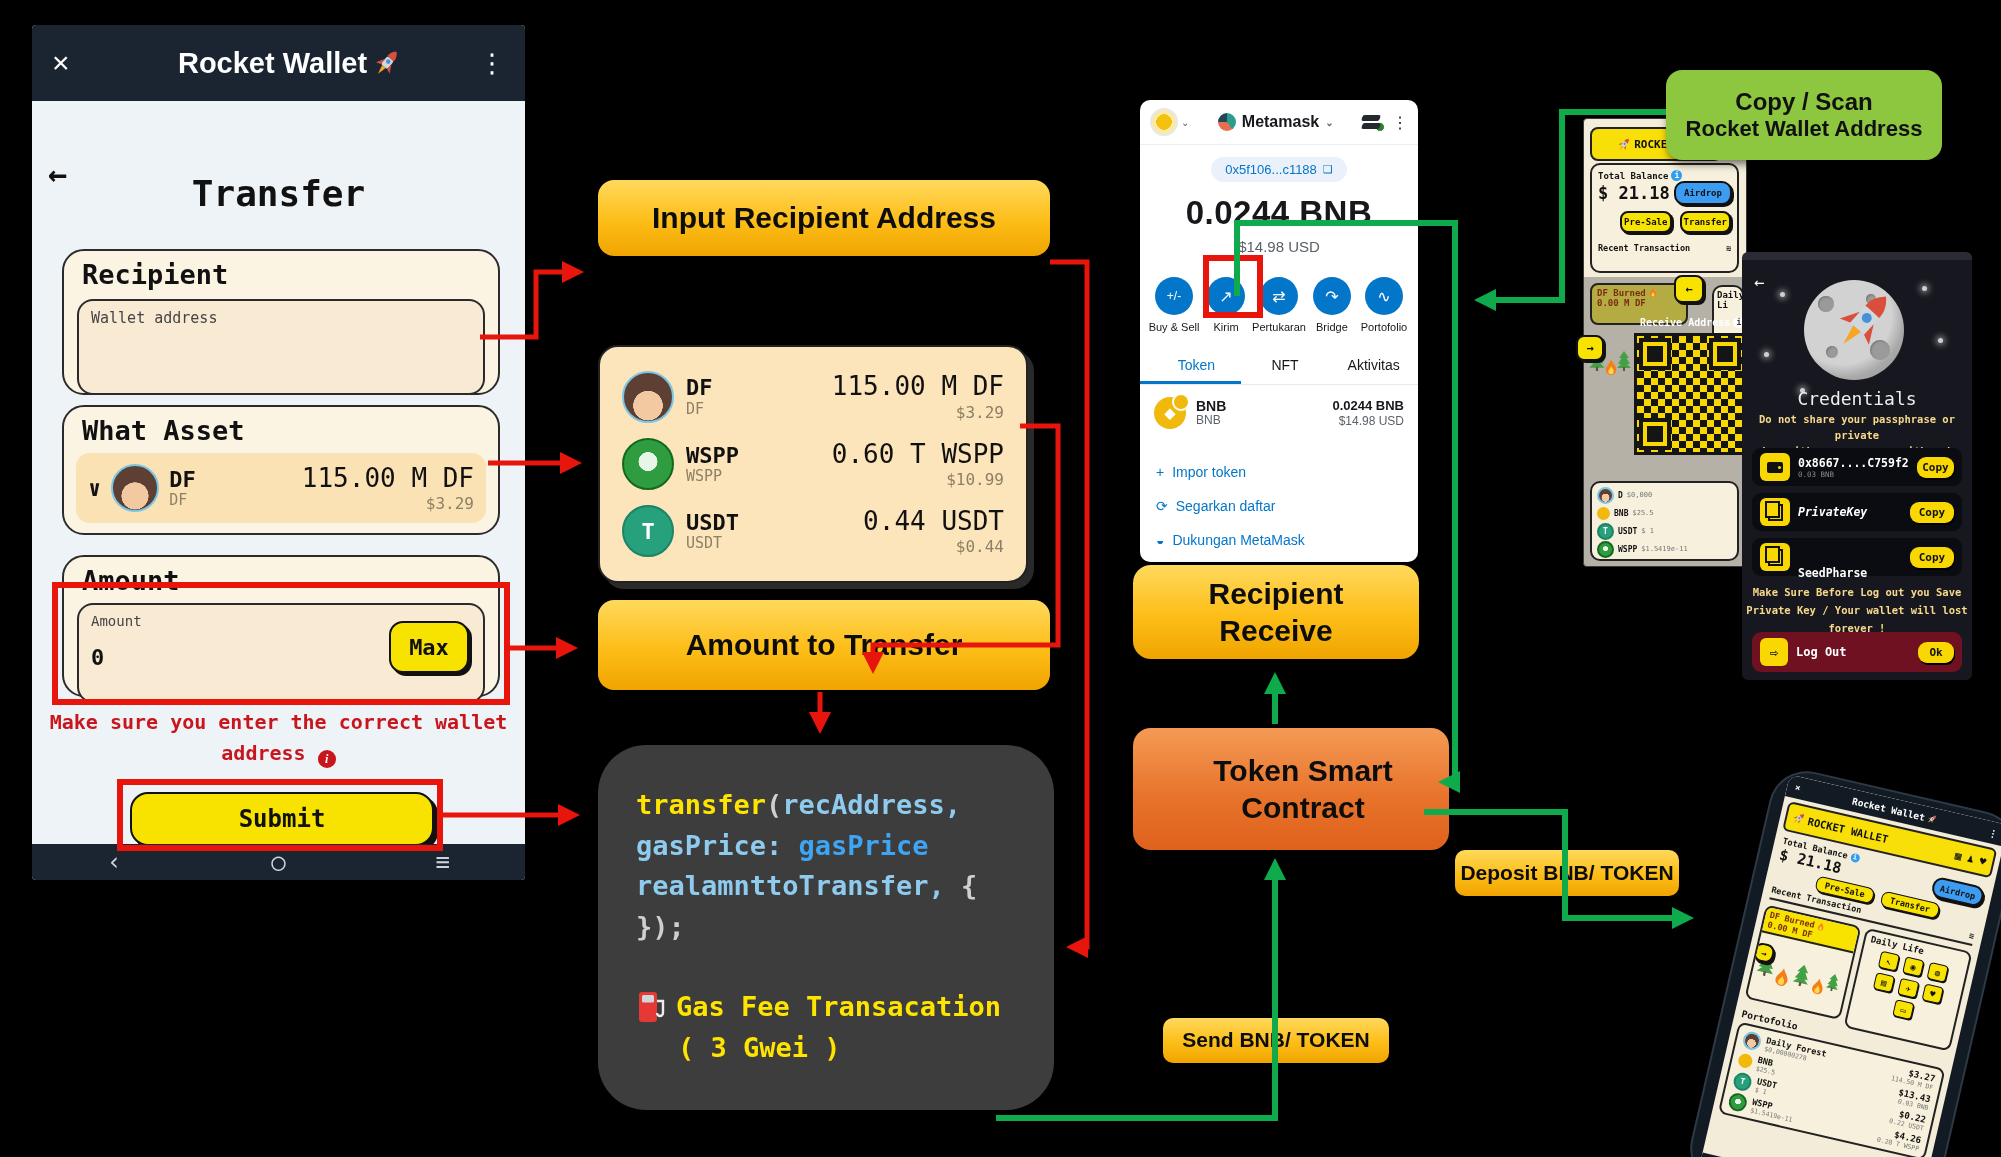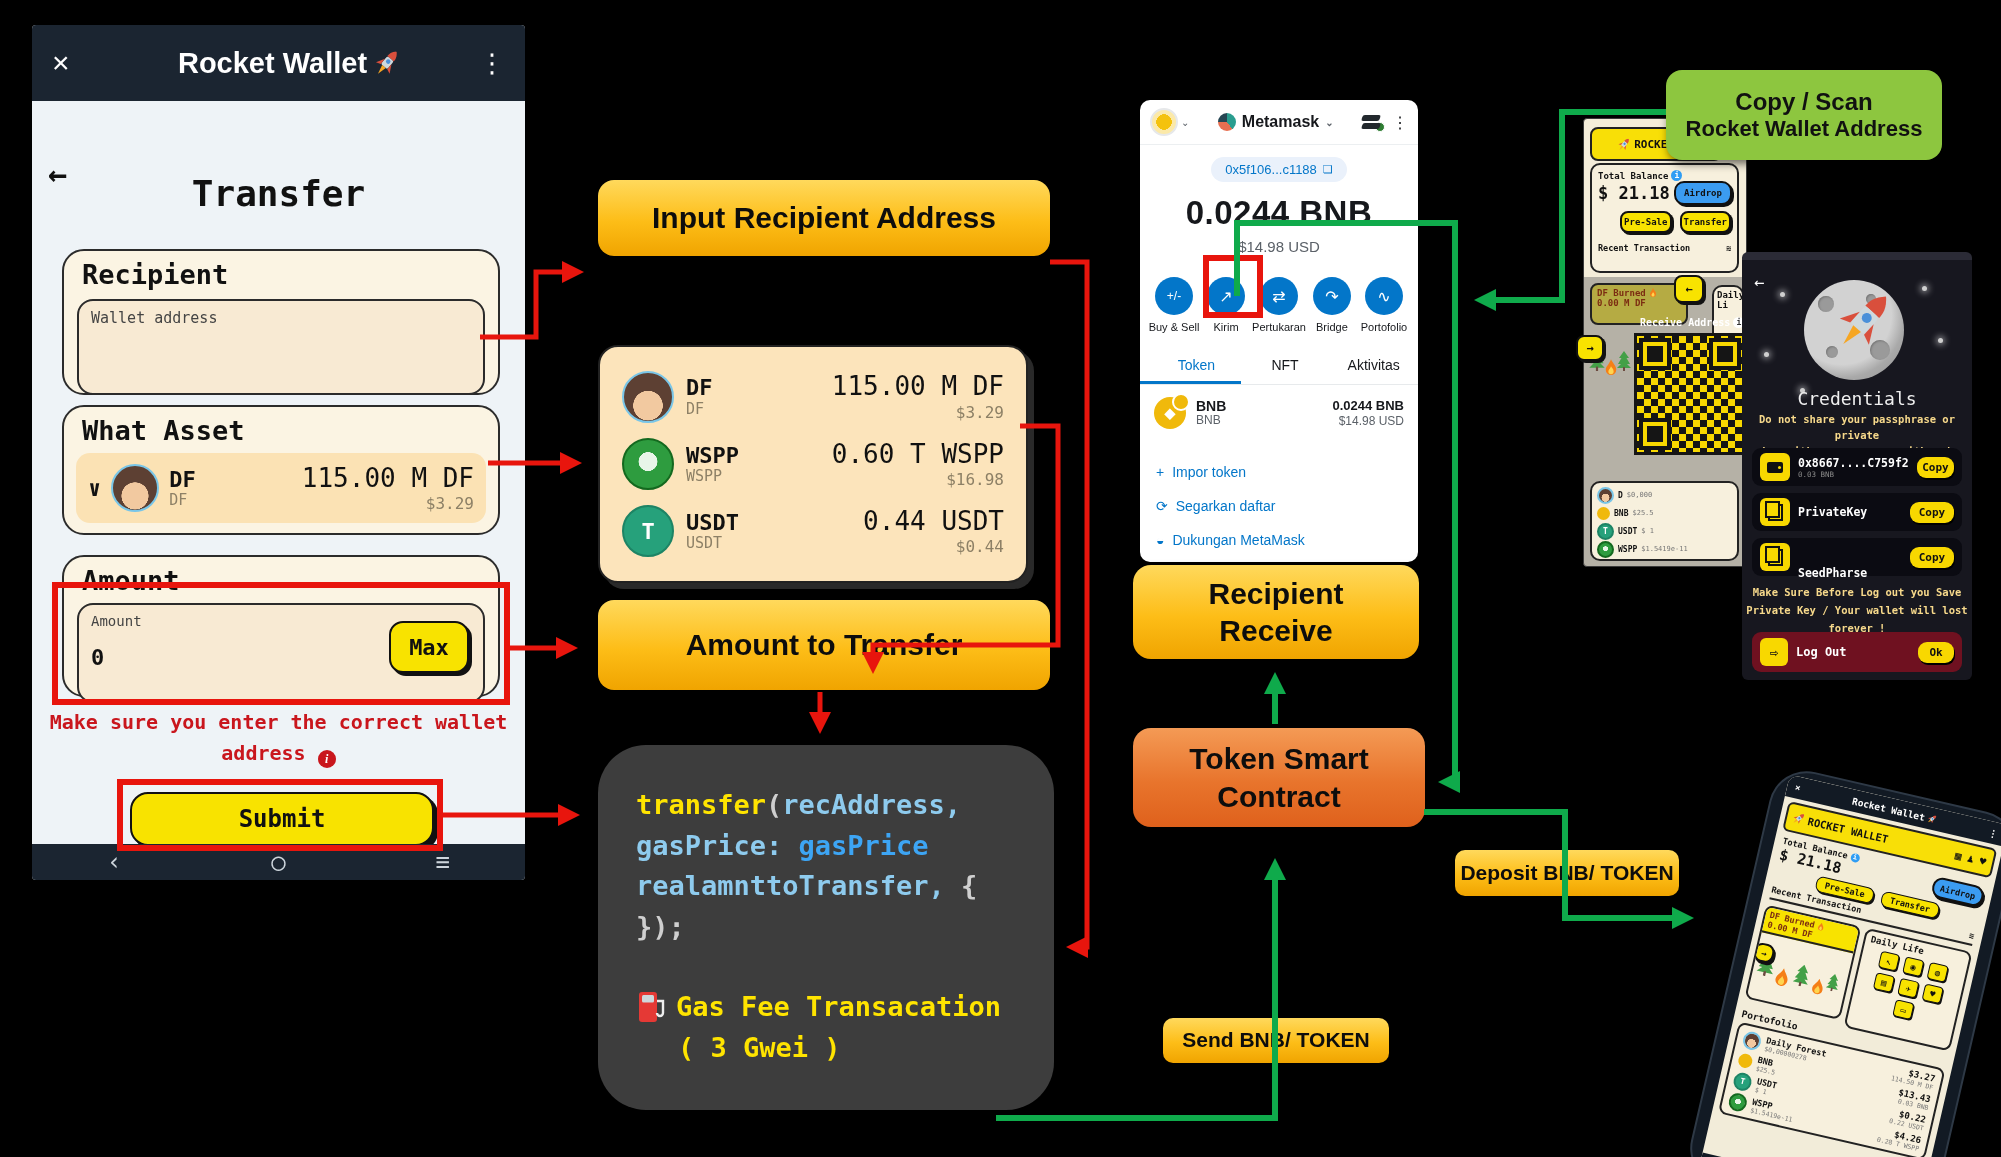--- a/index.html
+++ b/index.html
@@ -266,21 +266,21 @@
       </span>
     </div>
     <div class="trow">
       <span class="avatar av-wspp"></span>
       <span class="tname">
         <div class="sym">WSPP</div>
         <div class="nm">WSPP</div>
       </span>
       <span class="tval">
         <div class="amt">0.60 T WSPP</div>
-        <div class="usd">$16.98</div>
+        <div class="usd">$10.99</div>
       </span>
     </div>
     <div class="trow">
       <span class="avatar av-usdt" style="font-size:22px;">T</span>
       <span class="tname">
         <div class="sym">USDT</div>
         <div class="nm">USDT</div>
       </span>
       <span class="tval">
         <div class="amt">0.44 USDT</div>
@@ -381,21 +381,21 @@
     <div class="mmlink">
       <span>◒</span>
       <span>Dukungan MetaMask</span>
     </div>
   </div>
 
   <div class="abs fy z2" style="left:1133px;top:565px;width:286px;height:94px;font-size:30px;border-radius:18px;">
     <div>Recipient</div>
     <div>Receive</div>
   </div>
-  <div class="abs fy fo z2" style="left:1133px;top:728px;width:292px;height:99px;font-size:30px;border-radius:18px;">
+  <div class="abs fy fo z2" style="left:1133px;top:728px;width:292px;height:122px;font-size:30px;border-radius:18px;padding-left:24px;">
     <div>Token Smart</div>
     <div>Contract</div>
   </div>
   <div class="abs fy z2" style="left:1163px;top:1018px;width:226px;height:45px;font-size:21px;border-radius:10px;">Send BNB/ TOKEN</div>
   <div class="abs fy z2" style="left:1455px;top:850px;width:224px;height:46px;font-size:21px;border-radius:10px;">Deposit BNB/ TOKEN</div>
   <div class="abs fg z4" style="left:1666px;top:70px;width:276px;height:90px;font-size:24px;border-radius:16px;font-family:'Liberation Sans',sans-serif;font-weight:bold;display:flex;flex-direction:column;align-items:center;justify-content:center;">
     <div>Copy / Scan</div>
     <div style="font-size:22px;">Rocket Wallet Address</div>
   </div>
 
@@ -506,21 +506,21 @@
       <span>
         <div style="font-size:11.5px;font-weight:bold;color:#fff;">0x8667....C759f2</div>
         <div style="font-size:7.5px;color:#888;">0.03 BNB</div>
       </span>
       <span class="copybtn">Copy</span>
     </div>
     <div class="credrow" style="top:233px;">
       <span class="ctile">
           <span class="ic-copy"></span>
         </span>
-      <span style="font-size:11.5px;font-weight:bold;color:#fff;">PrivateKey</span>
+      <span style="font-size:11.5px;font-weight:bold;color:#fff;font-style:italic;">PrivateKey</span>
       <span class="copybtn">Copy</span>
     </div>
     <div class="credrow" style="top:278px;">
       <span class="ctile">
           <span class="ic-copy"></span>
         </span>
       <span style="font-size:11.5px;font-weight:bold;color:#fff;margin-top:32px;">SeedPharse</span>
       <span class="copybtn">Copy</span>
     </div>
     <div class="abs crednote" style="left:0;right:0;top:324px;">

